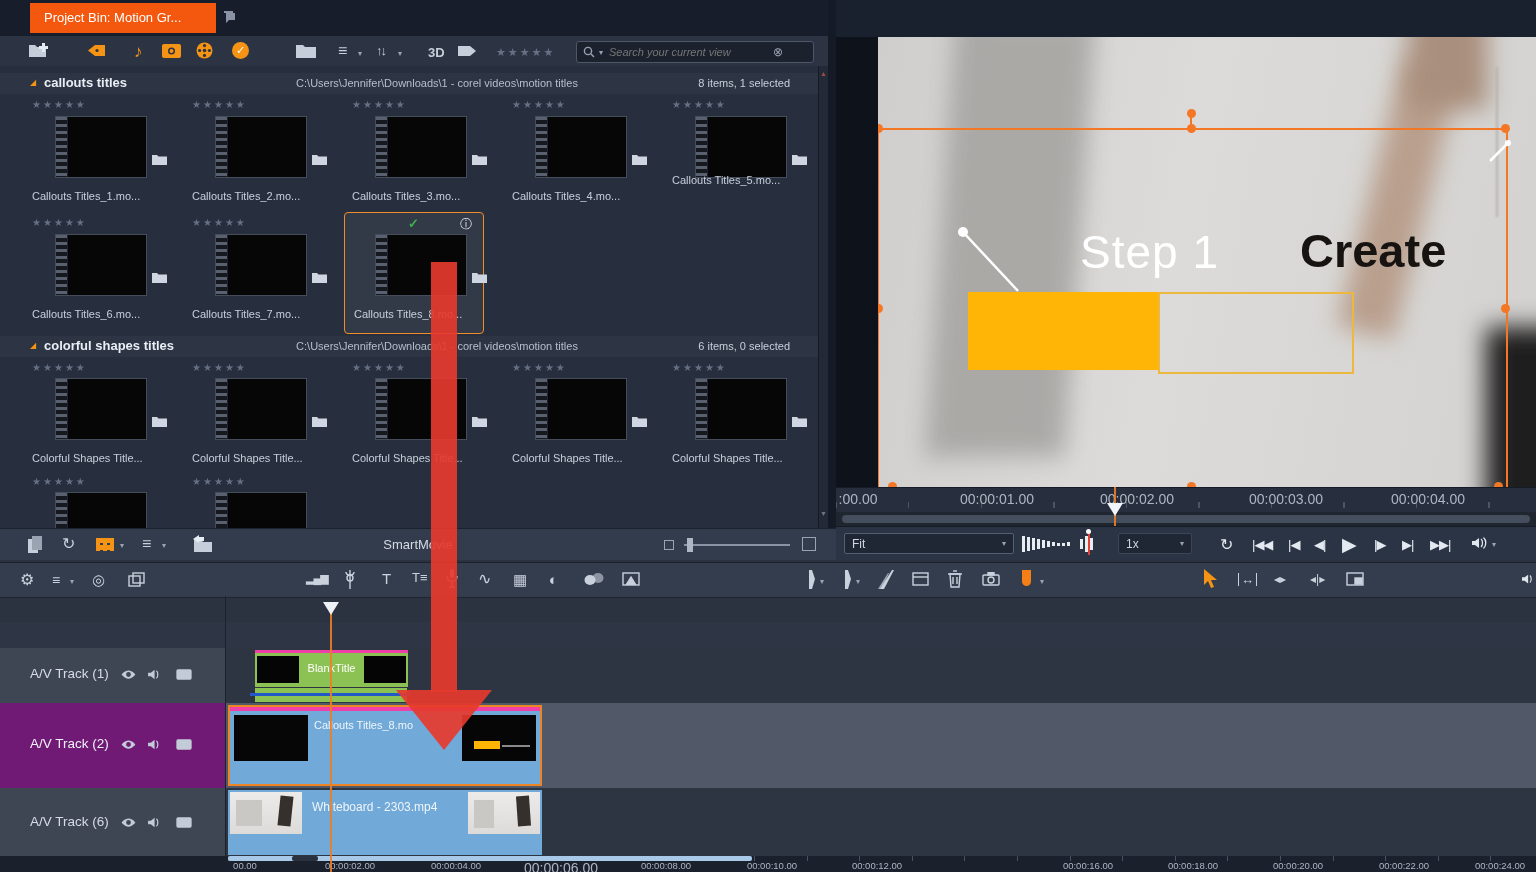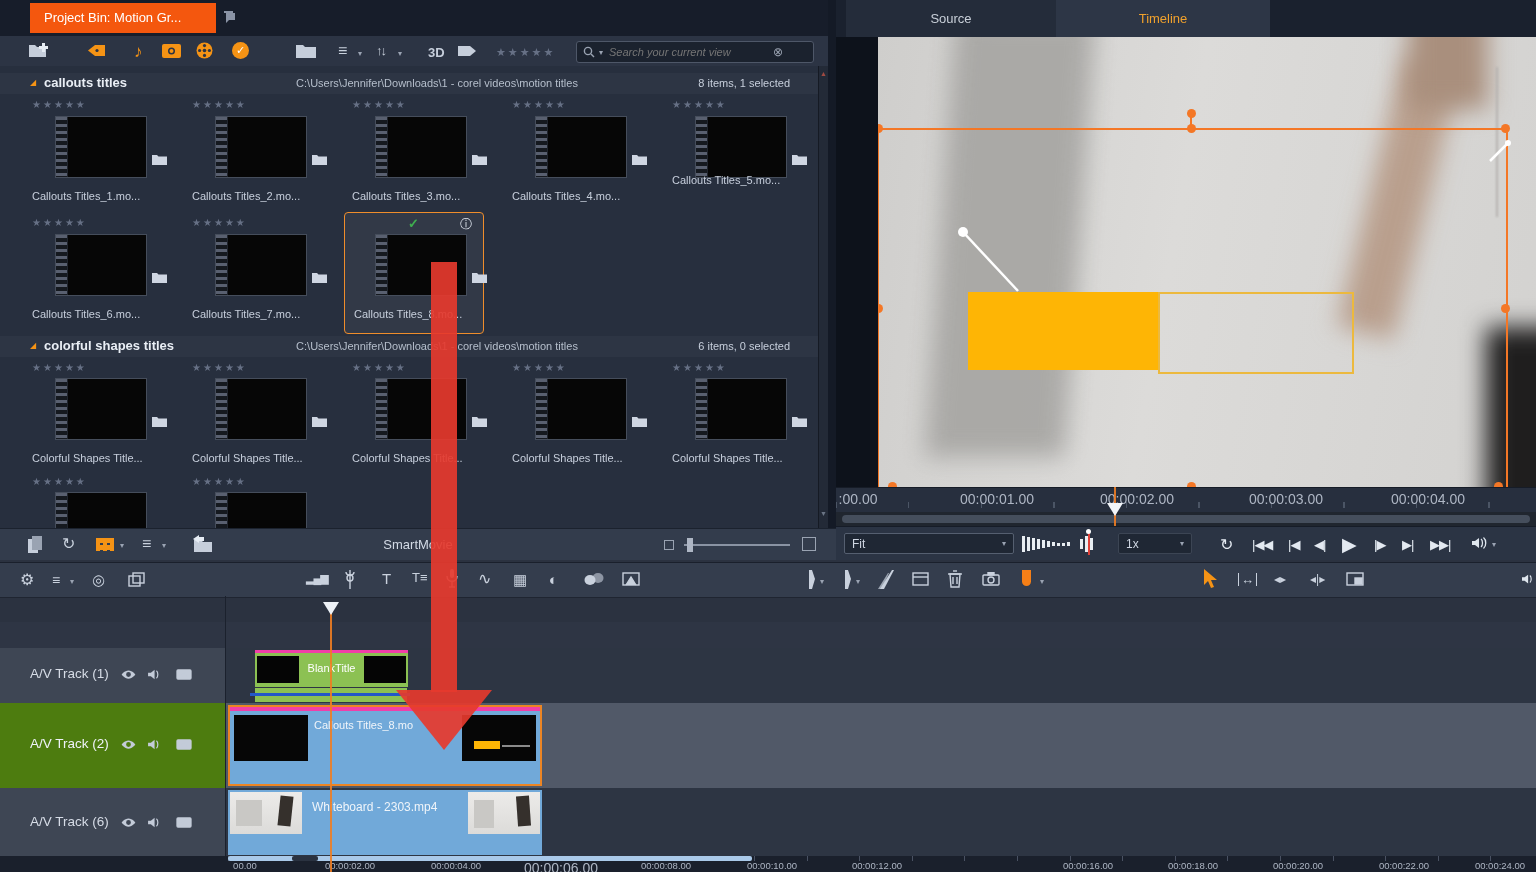--- a/index.html
+++ b/index.html
@@ -301,36 +301,32 @@
     <span class="abs" style="left:664px;top:11px;width:8px;height:8px;border:1px solid #9aa3b2"></span>
     <div class="abs" style="left:684px;top:15px;width:106px;height:2px;background:#8a93a3">
       <div class="abs" style="left:3px;top:-6px;width:6px;height:14px;background:#aeb6c4"></div>
     </div>
     <span class="abs" style="left:802px;top:8px;width:12px;height:12px;border:1px solid #9aa3b2"></span>
   </div>
 </section>
 
 <section class="abs" style="inset:0">
   <div class="abs" style="left:836px;top:0;width:700px;height:37px;background:#1a212e"></div>
-  <div class="abs" style="left:846px;top:0;width:210px;height:37px;background:#242c3a;text-align:center;line-height:37px">
-    <span class="tab-lbl" style="color:#c8cfd8">Source</span>
-  </div>
-  <div class="abs" style="left:1056px;top:0;width:214px;height:37px;background:#2d3646;text-align:center;line-height:37px">
-    <span class="tab-lbl" style="color:#f0a12c">Timeline</span>
-  </div>
 
   <div class="abs" style="left:836px;top:37px;width:42px;height:450px;background:#0d121b"></div>
   <div class="abs" style="left:878px;top:37px;width:658px;height:450px;overflow:hidden;background:linear-gradient(100deg,#cfcecc,#dcdbd9 45%,#d3d2d0)">
 
     <div class="abs blur" style="left:62px;top:-20px;width:140px;height:440px;background:#a3a29f;transform:skewX(-4deg);opacity:.85"></div>
     <div class="abs blur" style="left:492px;top:20px;width:58px;height:280px;background:#b99f8d;transform:rotate(14deg)"></div>
     <div class="abs blur" style="left:530px;top:-28px;width:80px;height:100px;background:#a98f7d"></div>
     <div class="abs blur" style="left:608px;top:290px;width:140px;height:220px;background:#1f1e1e"></div>
     <div class="abs" style="left:618px;top:30px;width:2px;height:150px;background:#b5b3b0;filter:blur(1px)"></div>
 
+    <span class="abs txt" style="left:202px;top:188px;font-size:46px;color:#fff;letter-spacing:1px">Step 1</span>
+    <span class="abs txt" style="left:422px;top:186px;font-size:47px;font-weight:bold;color:#161310">Create</span>
     <div class="abs" style="left:90px;top:255px;width:190px;height:78px;background:#feb505"></div>
     <div class="abs" style="left:280px;top:255px;width:192px;height:78px;border:2px solid #ecb93e"></div>
     <svg class="abs" style="left:70px;top:180px" width="90" height="90">
       <line x1="15" y1="15" x2="70" y2="74" stroke="#fff" stroke-width="2.5"></line>
         <circle cx="15" cy="15" r="5" fill="#fff"></circle>
     </svg>
 
     <div class="abs" style="left:-1px;top:91px;width:627px;height:359px;border:2px solid #f47726"></div>
     <div class="abs" style="left:312px;top:76px;width:2px;height:16px;background:#f47726"></div>
     <span class="handle" style="left:313px;top:76px"></span>
@@ -538,21 +534,21 @@
       </span>
     <span class="abs tmon" style="left:176px;top:21px">
         <svg width="16" height="11" viewBox="0 0 16 11" fill="none" stroke="#c3cbd8" stroke-width="1.3">
           <rect x="1" y="1" width="14" height="9" rx="1"></rect>
           <circle cx="8" cy="5.5" r="2"></circle>
         </svg>
       </span>
   </div>
 
   <div class="abs" style="left:0;top:703px;width:1536px;height:85px;background:#515968;border-bottom:1px solid #222936"></div>
-  <div class="abs" style="left:0;top:703px;width:225px;height:85px;background:#4d7c0f;border-bottom:3px solid #c4b5fd">
+  <div class="abs" style="left:0;top:703px;width:225px;height:85px;background:#701a75;border-bottom:3px solid #c4b5fd">
     <span class="abs trk-lbl txt" style="left:30px;top:33px;color:#eef2f8">A/V Track (2)</span>
     <span class="abs teye" style="left:120px;top:36px">
         <svg width="17" height="11" viewBox="0 0 24 16">
           <path d="M12 2C6 2 2 8 2 8s4 6 10 6 10-6 10-6-4-6-10-6zm0 9.5A3.5 3.5 0 1112 4.5a3.5 3.5 0 010 7z"></path>
         </svg>
       </span>
     <span class="abs tspk" style="left:148px;top:35px">
         <svg width="15" height="13" viewBox="0 0 16 14">
           <path d="M0 5v4h3l4 3V2L3 5H0z"></path>
           <path d="M9 3c2 1.5 2 6.5 0 8" stroke="#c3cbd8" stroke-width="1.3" fill="none"></path>

